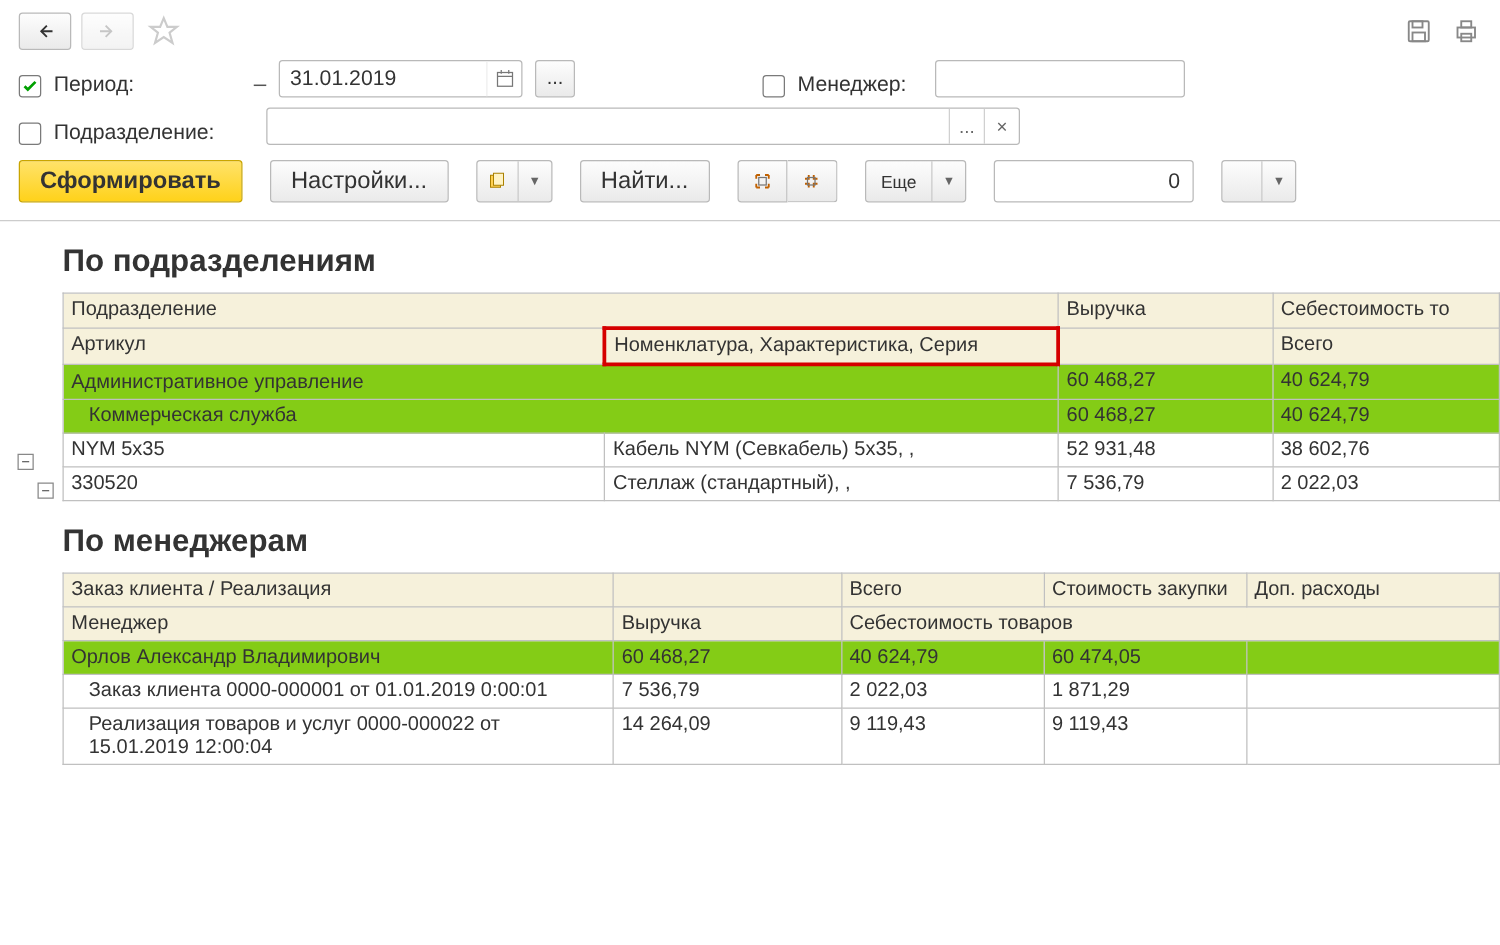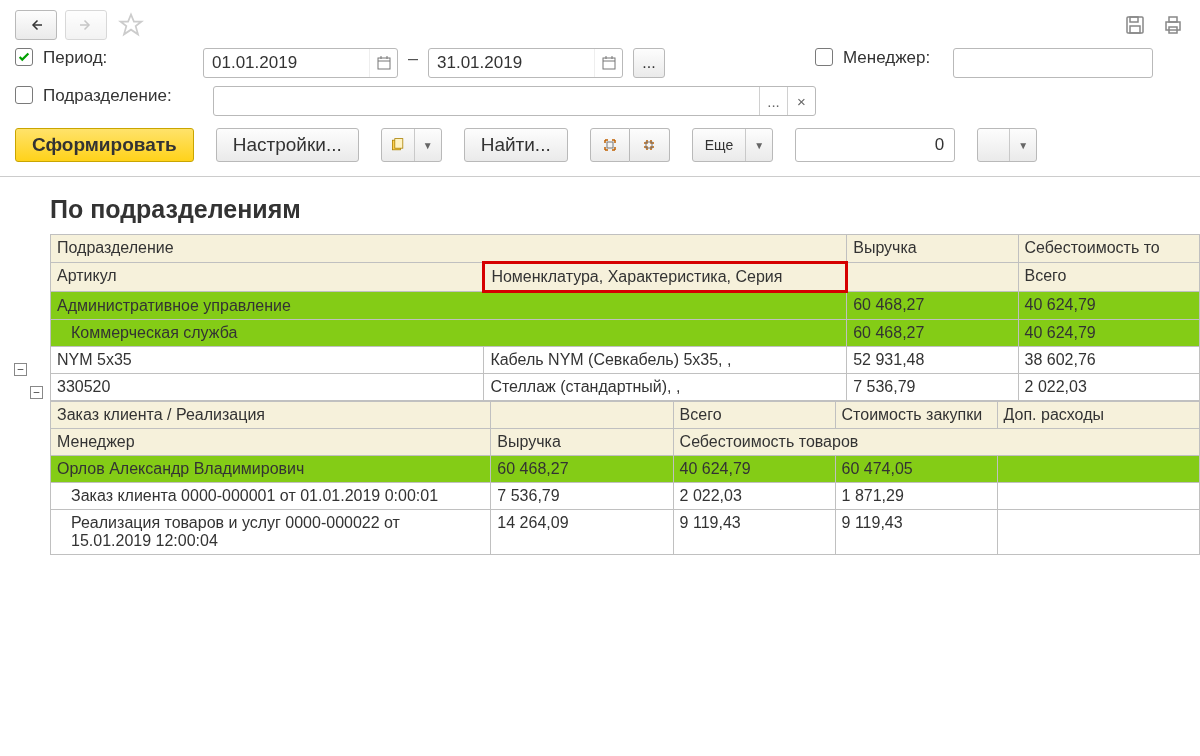--- a/index.html
+++ b/index.html
@@ -42,21 +42,21 @@
   .top-spacer { flex: 1; }
   .top-icon {
     width: 24px; height: 24px;
     color: #888;
     margin-left: 6px;
     cursor: pointer;
   }
 
   .filter-row {
     display: flex;
-    align-items: flex-start;
+    align-items: flex-end;
     padding: 0 15px 8px 15px;
     gap: 10px;
   }
   .checkbox {
     width: 18px; height: 18px;
     border: 1px solid #7a7a7a;
     border-radius: 3px;
     background: #fff;
     display: inline-flex;
     align-items: center;
@@ -255,31 +255,20 @@
 </div>
 
 <div class="filter-row">
   <span class="checkbox check-green">
     <svg viewBox="0 0 16 16">
         <path d="M3 8l3 3 7-7" stroke="currentColor" stroke-width="2.5" fill="none"></path>
       </svg>
   </span>
   <span class="filter-label" style="min-width:150px;">Период:</span>
 
-  <div class="date-input">
-    <span class="val">01.01.2019</span>
-    <span class="cal-btn">
-      <svg class="small-icon-svg" viewBox="0 0 16 16">
-          <rect x="2" y="3" width="12" height="11" fill="none" stroke="#777"></rect>
-          <line x1="2" y1="6" x2="14" y2="6" stroke="#777"></line>
-          <line x1="5" y1="1" x2="5" y2="4" stroke="#777"></line>
-          <line x1="11" y1="1" x2="11" y2="4" stroke="#777"></line>
-        </svg>
-    </span>
-  </div>
   <span class="dash">–</span>
   <div class="date-input">
     <span class="val">31.01.2019</span>
     <span class="cal-btn">
       <svg class="small-icon-svg" viewBox="0 0 16 16">
           <rect x="2" y="3" width="12" height="11" fill="none" stroke="#777"></rect>
           <line x1="2" y1="6" x2="14" y2="6" stroke="#777"></line>
           <line x1="5" y1="1" x2="5" y2="4" stroke="#777"></line>
           <line x1="11" y1="1" x2="11" y2="4" stroke="#777"></line>
         </svg>
@@ -389,20 +378,21 @@
       </tr>
       <tr>
         <td>330520</td>
         <td>Стеллаж (стандартный), ,</td>
         <td class="num">7 536,79</td>
         <td class="num">2 022,03</td>
       </tr>
     </tbody>
       </table>
 
+    <div class="section-title">По менеджерам</div>
 
     <table class="report">
       <colgroup>
         <col style="width:435px">
           <col style="width:180px">
           <col style="width:160px">
           <col style="width:160px">
           <col style="width:200px">
       </colgroup>
       <tbody>

